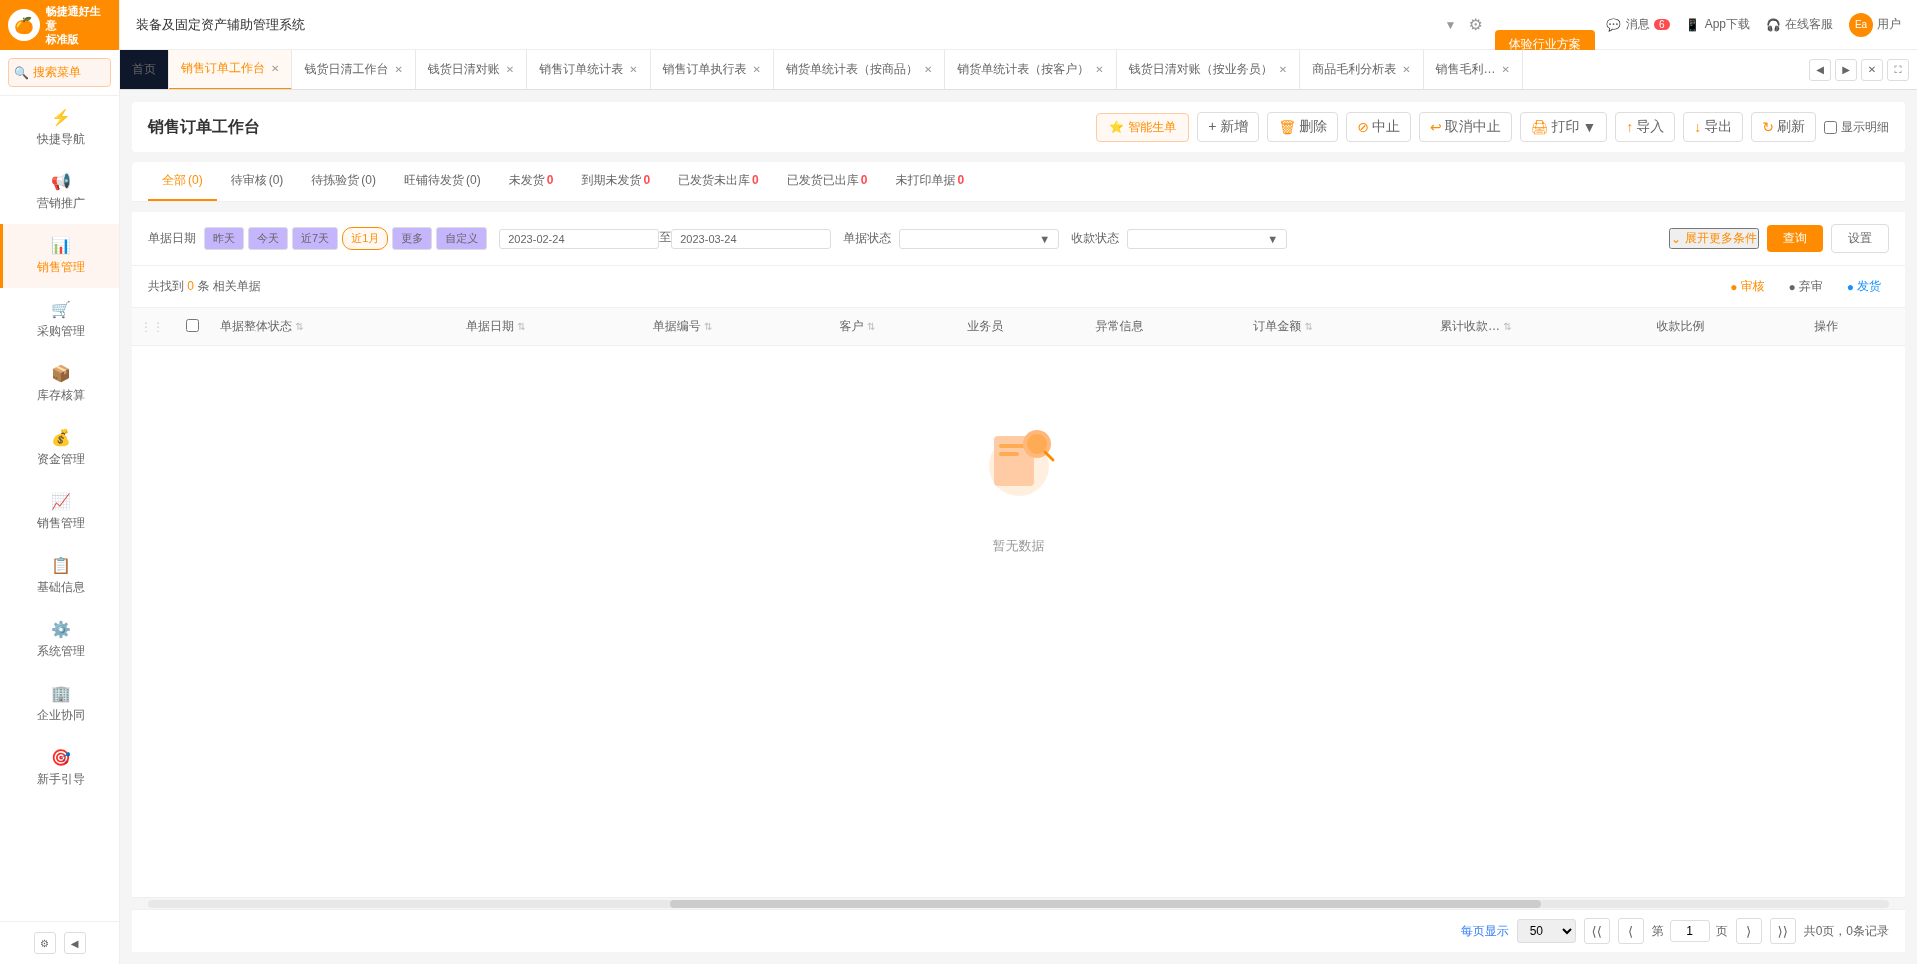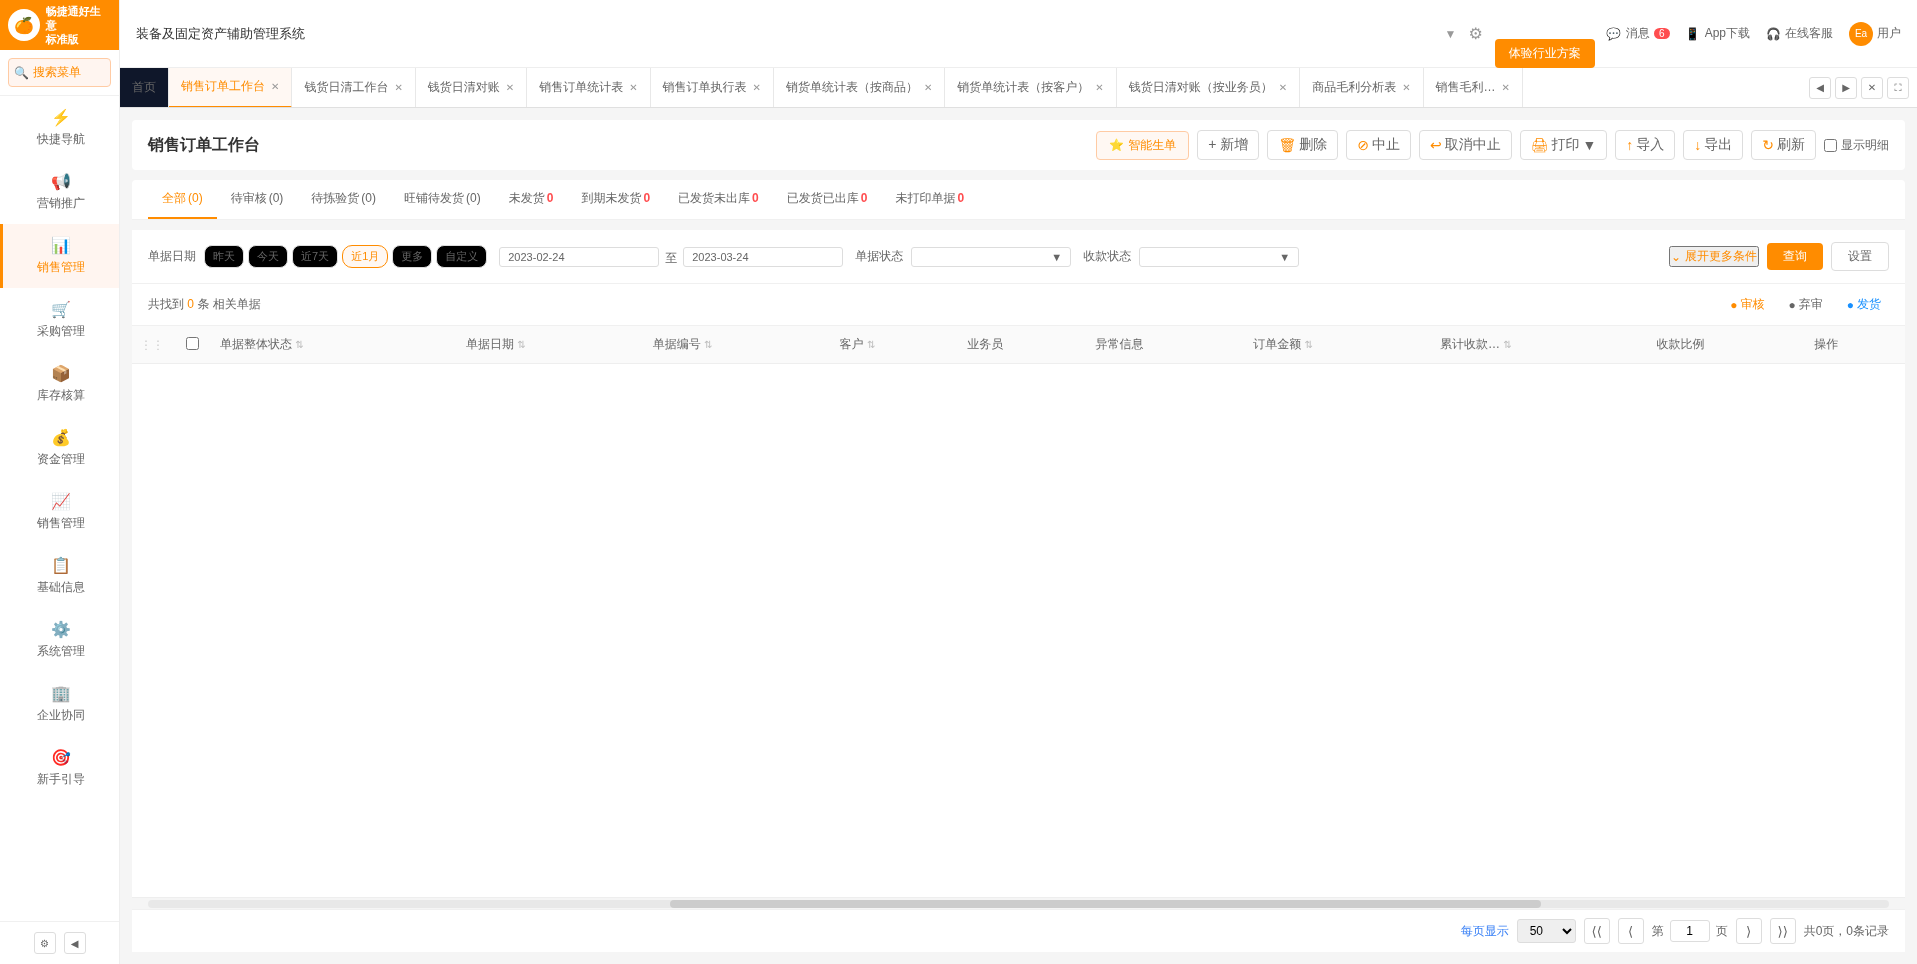--- a/index.html
+++ b/index.html
@@ -14,21 +14,21 @@
     .sidebar-search-btn { width: 100%; background: #fff5f0; border: 1px solid #ffcba4; color: #ff8c00; padding: 5px; border-radius: 4px; cursor: pointer; font-size: 12px; display: flex; align-items: center; gap: 4px; }
     .sidebar-nav-item { display: flex; flex-direction: column; align-items: center; justify-content: center; padding: 12px 8px; cursor: pointer; color: #666; gap: 4px; font-size: 12px; border-left: 3px solid transparent; }
     .sidebar-nav-item.active { background: #fff5f0; color: #ff8c00; border-left: 3px solid #ff8c00; }
     .sidebar-nav-icon { font-size: 16px; }
     .sidebar-bottom { margin-top: auto; padding: 10px; border-top: 1px solid #f0f0f0; display: flex; gap: 8px; justify-content: center; }
 
     
     .main { flex: 1; display: flex; flex-direction: column; overflow: hidden; }
 
     
-    .top-header { background: white; height: 68px; display: flex; align-items: center; padding: 9px 16px; border-bottom: 1px solid #eee; gap: 12px; flex-shrink: 0; }
+    .top-header { background: white; height: 50px; display: flex; align-items: center; padding: 9px 16px; border-bottom: 1px solid #eee; gap: 12px; flex-shrink: 0; }
     .system-title { color: #333; font-size: 13px; flex: 1; }
     .header-btn { background: #ff8c00; color: white; border: none; padding: 6px 14px; border-radius: 4px; cursor: pointer; font-size: 12px; margin-top: 40px; }
     .header-icon-group { display: flex; align-items: center; gap: 16px; color: #666; font-size: 12px; }
     .header-icon-item { display: flex; align-items: center; gap: 4px; cursor: pointer; }
     .badge { background: #ff4d4f; color: white; border-radius: 10px; padding: 0 5px; font-size: 10px; min-width: 16px; text-align: center; }
 
     
     .tab-bar { background: white; display: flex; align-items: center; border-bottom: 1px solid #e0e0e0; flex-shrink: 0; overflow: hidden; height: 40px; }
     .tab { display: flex; align-items: center; gap: 6px; padding: 0 12px; height: 40px; cursor: pointer; font-size: 12px; color: #666; border-right: 1px solid #e8e8e8; white-space: nowrap; flex-shrink: 0; }
     .tab.active { color: #ff8c00; background: #fff8f3; border-bottom: 2px solid #ff8c00; }
@@ -53,21 +53,21 @@
     .filter-tab { padding: 10px 14px; cursor: pointer; font-size: 12px; color: #666; border-bottom: 2px solid transparent; white-space: nowrap; }
     .filter-tab.active { color: #ff8c00; border-bottom: 2px solid #ff8c00; }
     .filter-tab .count { margin-left: 2px; }
     .filter-tab .count.red { color: #ff4d4f; font-weight: bold; }
 
     
     .search-bar { background: white; padding: 12px 16px; display: flex; flex-wrap: wrap; gap: 12px; align-items: center; border-bottom: 1px solid #f0f0f0; }
     .search-field { display: flex; align-items: center; gap: 8px; }
     .search-label { color: #666; white-space: nowrap; }
     .date-range-btns { display: flex; gap: 4px; }
-    .date-btn { padding: 3px 8px; border: 1px solid #ddd; border-radius: 8px; cursor: pointer; font-size: 11px; color: #666; background: #000000; }
+    .date-btn { padding: 3px 8px; border: 1px solid #ddd; border-radius: 3px; cursor: pointer; font-size: 11px; color: #666; background: #c4b5fd; }
     .date-btn.active { border-color: #ff8c00; color: #ff8c00; background: #fff8f3; border-radius: 10px; }
     .date-input { border: 1px solid #ddd; border-radius: 3px; padding: 3px 8px; font-size: 11px; color: #666; }
     .select-input { border: 1px solid #ddd; border-radius: 3px; padding: 3px 8px; font-size: 11px; color: #666; min-width: 150px; display: flex; align-items: center; justify-content: space-between; cursor: pointer; }
     .expand-btn { color: #ff8c00; cursor: pointer; font-size: 12px; display: flex; align-items: center; gap: 4px; }
     .btn-query { background: #ff8c00; color: white; border: none; padding: 5px 16px; border-radius: 4px; cursor: pointer; font-size: 12px; }
     .btn-settings { background: white; border: 1px solid #ddd; color: #666; padding: 5px 16px; border-radius: 4px; cursor: pointer; font-size: 12px; }
 
     
     .table-area { flex: 1; background: white; display: flex; flex-direction: column; overflow: hidden; }
     .table-toolbar { padding: 8px 16px; display: flex; align-items: center; justify-content: space-between; border-bottom: 1px solid #f0f0f0; }
@@ -339,21 +339,21 @@
         <span class="search-label">单据日期</span>
         <div class="date-range-btns">
           <button class="date-btn">昨天</button>
           <button class="date-btn">今天</button>
           <button class="date-btn">近7天</button>
           <button class="date-btn active">近1月</button>
           <button class="date-btn">更多</button>
           <button class="date-btn">自定义</button>
         </div>
       </div>
-      <div style="display:flex;align-items:flex-end;gap:6px;font-size:12px;color:#666;">
+      <div style="display:flex;align-items:flex-start;font-size:12px;color:#666;">
         <input type="text" class="date-input" value="2023-02-24" style="">
         <span>至</span>
         <input type="text" class="date-input" value="2023-03-24" style="">
       </div>
       <div class="search-field">
         <span class="search-label">单据状态</span>
         <div class="select-input" style="width:160px;">
           <span></span>
           <span>▼</span>
         </div>
@@ -441,20 +441,34 @@
               <th>
                 <span>操作</span>
               </th>
             </tr>
           </thead>
           <tbody>
             
           </tbody>
         </table>
 
+        <div class="empty-state">
+          <div class="empty-icon">
+            <svg width="100" height="100" viewBox="0 0 100 100">
+              <circle cx="50" cy="60" r="30" fill="#ffe0c0" opacity="0.5"></circle>
+              <rect x="25" y="30" width="40" height="50" rx="4" fill="#ffcba4"></rect>
+              <rect x="30" y="38" width="30" height="4" rx="2" fill="#ff8c00" opacity="0.5"></rect>
+              <rect x="30" y="46" width="20" height="4" rx="2" fill="#ff8c00" opacity="0.5"></rect>
+              <circle cx="68" cy="38" r="14" fill="#ffb87a"></circle>
+              <circle cx="68" cy="38" r="10" fill="#ff8c00" opacity="0.3"></circle>
+              <line x1="76" y1="46" x2="84" y2="54" stroke="#ff8c00" stroke-width="3" stroke-linecap="round"></line>
+            </svg>
+          </div>
+          <span class="empty-text">暂无数据</span>
+        </div>
       </div>
 
       <div class="scrollbar-area">
         <div class="scrollbar-track">
           <div class="scrollbar-thumb"></div>
         </div>
       </div>
 
       <div class="pagination">
         <span class="pagination-label">每页显示</span>

